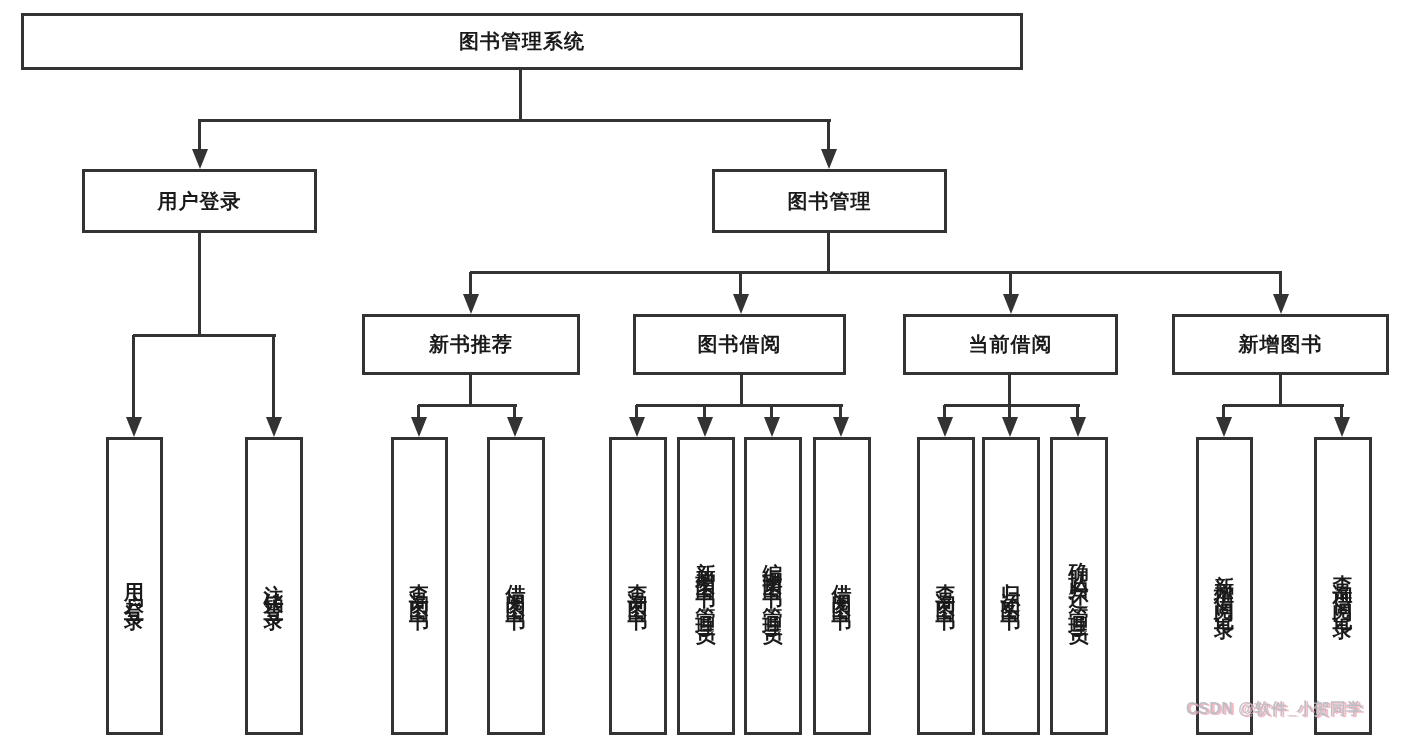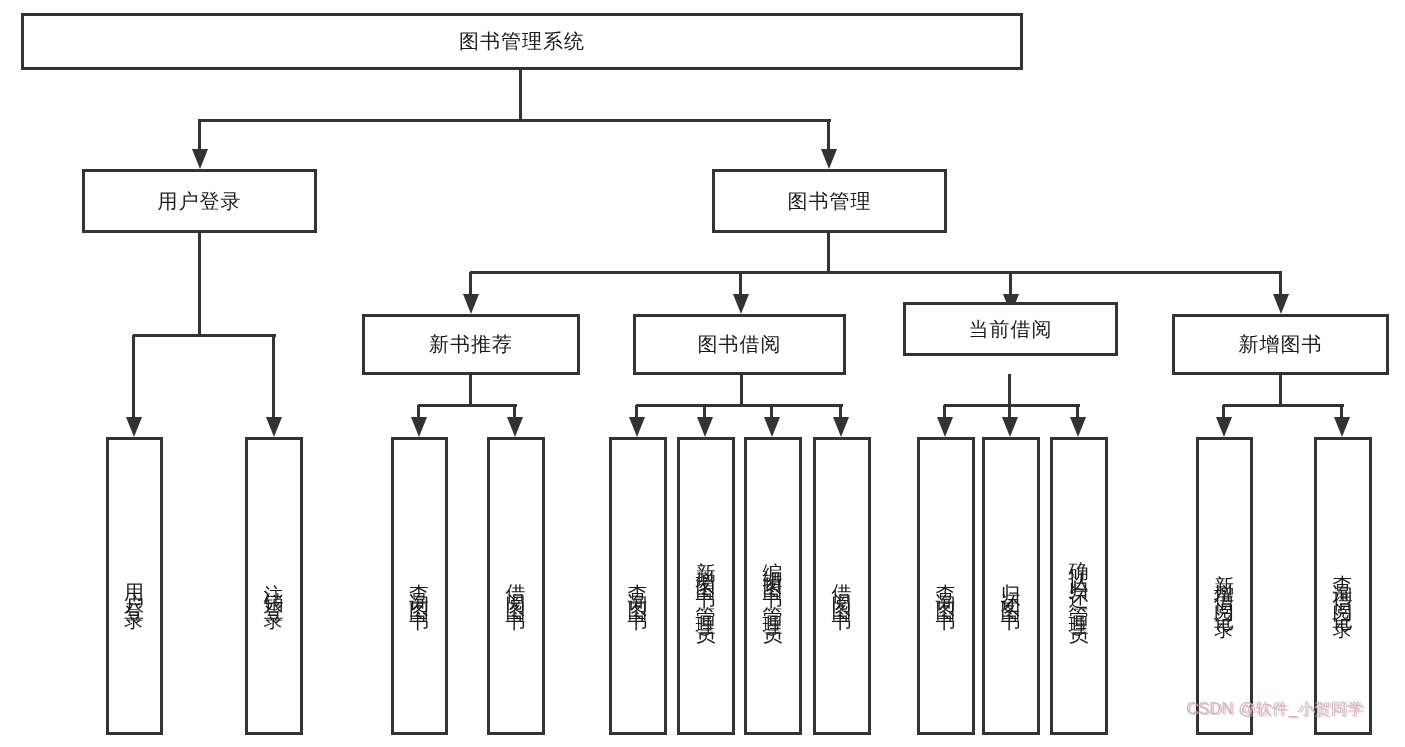--- a/index.html
+++ b/index.html
@@ -7,20 +7,21 @@
     --text:#1a1a1a;
   }
   html,body{margin:0;padding:0;background:#ffffff;}
   .canvas{
     position:relative;
     width:1405px;height:747px;
     background:#ffffff;
     overflow:hidden;
     font-family:"Liberation Sans","DejaVu Sans",sans-serif;
     color:var(--text);
+    font-weight:bold;
   }
   .box{
     position:absolute;
     box-sizing:border-box;
     border:3px solid var(--line);
     background:#ffffff;
     display:flex;
     align-items:center;
     justify-content:center;
   }
@@ -116,21 +117,21 @@
   <div class="box" style="left:362px;top:314px;width:218px;height:61px">
     <span class="hlabel">新书推荐</span>
   </div>
 
   <div class="box" style="left:712px;top:169px;width:235px;height:64px">
     <span class="hlabel">图书管理</span>
   </div>
   <div class="box" style="left:633px;top:314px;width:213px;height:61px">
     <span class="hlabel">图书借阅</span>
   </div>
-  <div class="box" style="left:903px;top:302px;width:215px;height:54px">
+  <div class="box" style="left:903px;top:314px;width:215px;height:61px">
     <span class="hlabel">当前借阅</span>
   </div>
   <div class="box" style="left:1172px;top:314px;width:217px;height:61px">
     <span class="hlabel">新增图书</span>
   </div>
 
   <div class="box" style="left:106px;top:437px;width:57px;height:298px">
     <span class="vtext">用户登录</span>
   </div>
   <div class="box" style="left:245px;top:437px;width:58px;height:298px">

